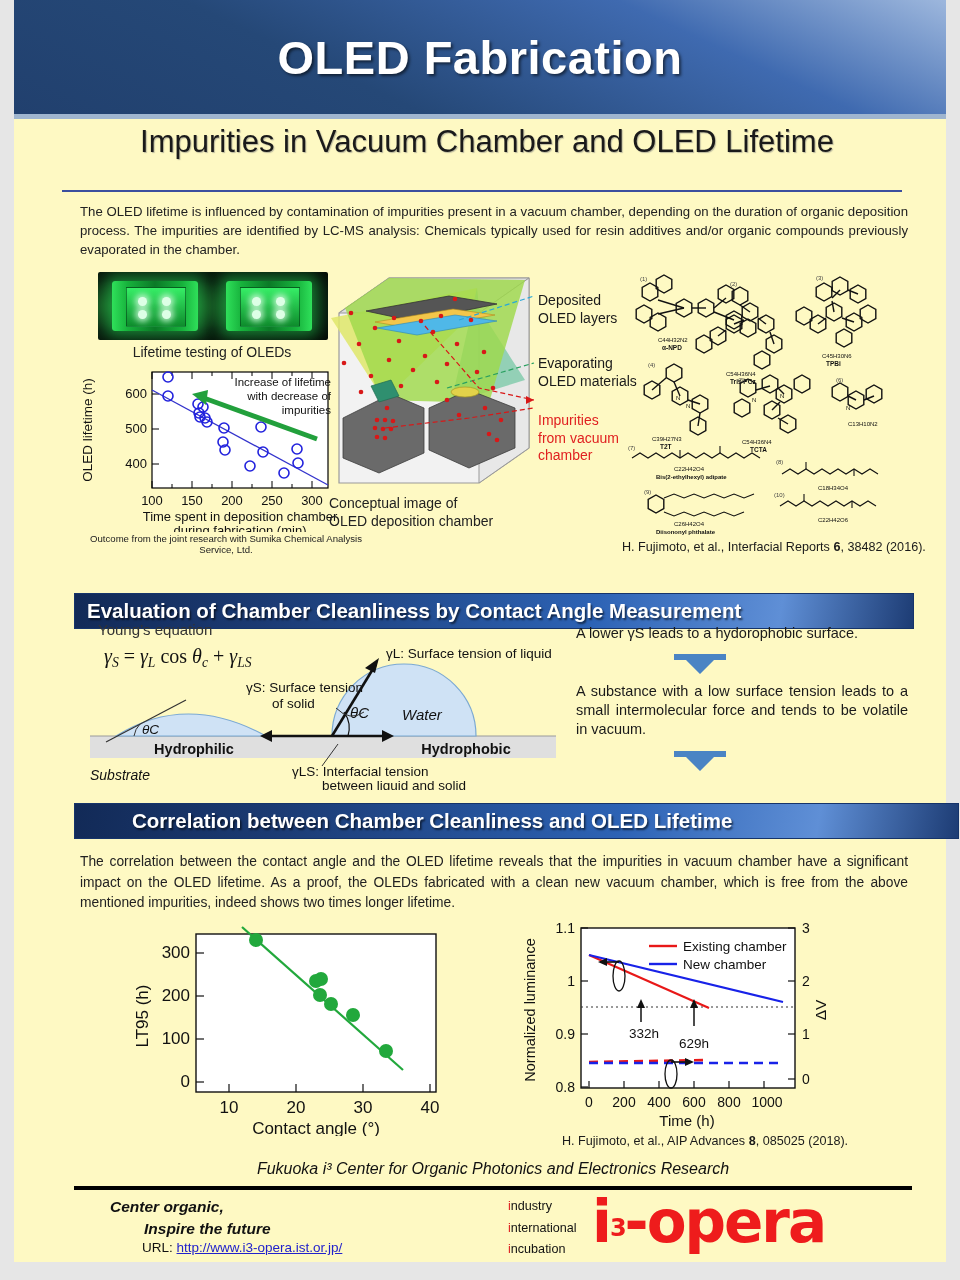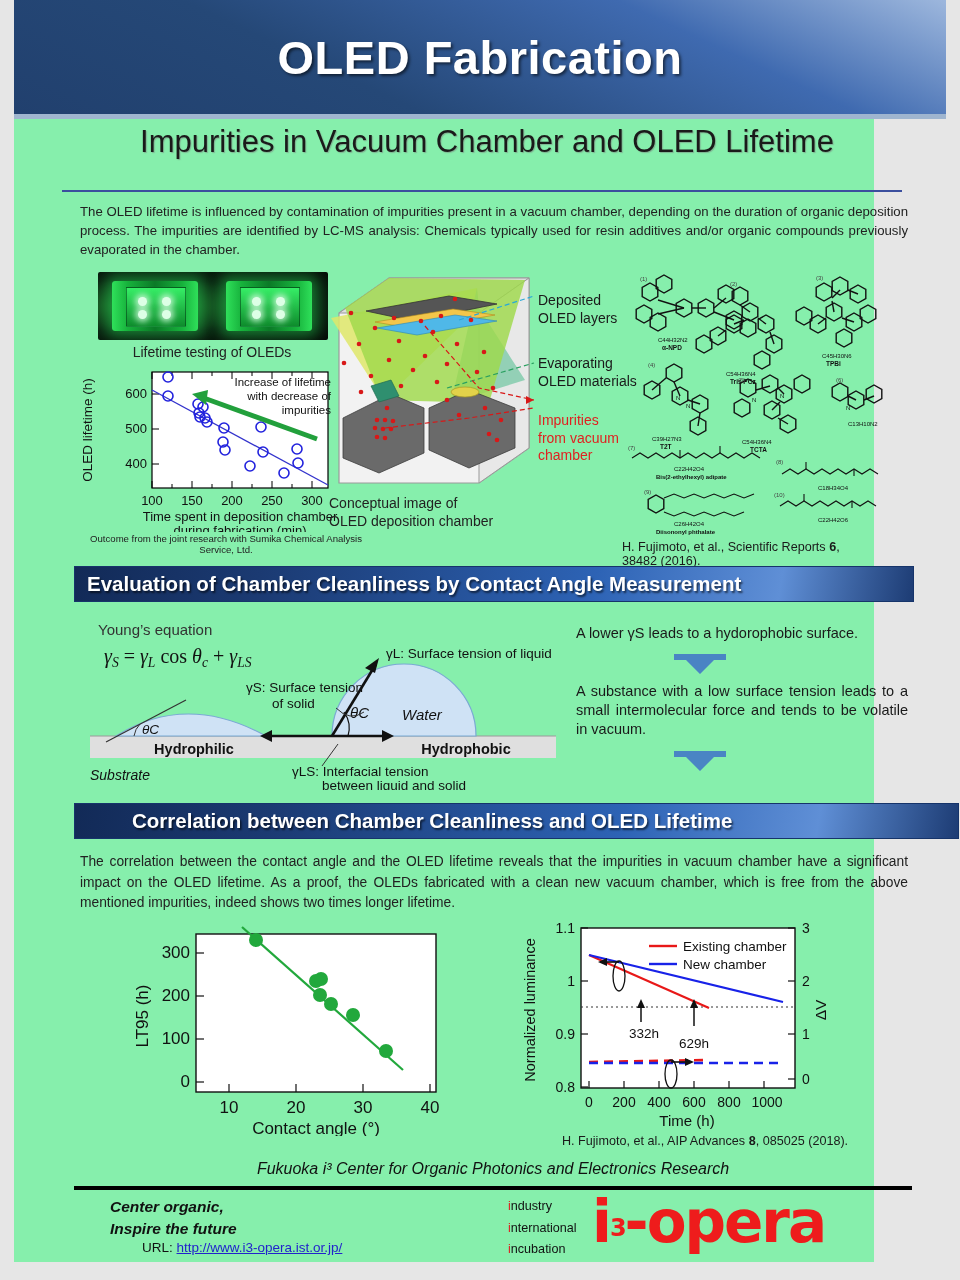--- a/index.html
+++ b/index.html
@@ -3,22 +3,22 @@
 <meta charset="utf-8">
 <style>
   html,body{margin:0;padding:0;}
   body{
     width:960px;height:1280px;
     background:#e6e6e6;
     font-family:"Liberation Sans",sans-serif;
     overflow:hidden;
   }
   .page{
-    position:absolute;left:14px;top:0;width:860px;height:1262px;
-    background:#86efac;
+    position:absolute;left:14px;top:0;width:932px;height:1262px;
+    background:#fef9c3;
   }
   
   .banner{
     position:absolute;left:0;top:0;width:932px;height:114px;
     background:linear-gradient(25deg,#21406e 0%,#254877 35%,#3f6ab0 72%,#9db7dd 100%);
     display:flex;align-items:center;justify-content:center;
   }
   .banner-title{
     font-size:47px;font-weight:bold;color:#ffffff;
     letter-spacing:0.5px;
@@ -136,21 +136,21 @@
     position:absolute;left:60px;top:1160px;width:838px;text-align:center;
     font-size:16px;font-style:italic;color:#111;
   }
   .rule-black{
     position:absolute;left:60px;top:1186px;width:838px;height:4px;background:#000;
   }
   .slogan{
     position:absolute;left:96px;top:1196px;font-size:15.5px;font-weight:bold;
     font-style:italic;color:#111;line-height:1.45;
   }
-  .slogan .l2{display:block;text-align:right;}
+  .slogan .l2{margin-left:34px;display:block;text-align:right;}
   .url{
     position:absolute;left:128px;top:1240px;font-size:13.5px;color:#111;
   }
   .url a{color:#2222cc;text-decoration:underline;}
   .iii{
     position:absolute;left:494px;top:1196px;font-size:12.6px;color:#111;line-height:1.72;
   }
   .iii i{color:#e02020;font-style:normal;}
   .logo{
     position:absolute;left:578px;top:1188px;
@@ -513,24 +513,24 @@
         <polyline points="158,238 166,233 174,238 182,233 190,238 198,233 206,238 214,233 222,238 230,233 238,238 246,233 254,238"></polyline>
         <line x1="182" y1="233" x2="182" y2="226"></line>
         <line x1="230" y1="233" x2="230" y2="240"></line>
       </g>
       <text x="152" y="229" font-size="6" fill="#444">(10)</text>
       <text x="196" y="254" font-size="6" fill="#111">C22H42O6</text>
     </svg>
   </div>
 
   <div class="cite" style="left:608px;top:540px;">
-    <span>H. Fujimoto, et al., Scientific Reports </span><b>6</b><span>, 38482 (2016).</span>
-  </div>
-
-  <div class="secbar" style="top:566px;">
+    <span>H. Fujimoto, et al., Interfacial Reports </span><b>6</b><span>, 38482 (2016).</span>
+  </div>
+
+  <div class="secbar" style="top:593px;">
     <span>Evaluation of Chamber Cleanliness by Contact Angle Measurement</span>
   </div>
 
   <div class="young-eq-label">Young’s equation</div>
   <div class="young-eq">
     γ<span class="sub">S</span> <span class="up">=</span> γ<span class="sub">L</span> <span class="up">cos</span> θ<span class="sub">c</span> <span class="up">+</span> γ<span class="sub">LS</span>
   </div>
 
   <div class="drop-fig">
     <svg width="480" height="150" viewBox="0 0 480 150">

